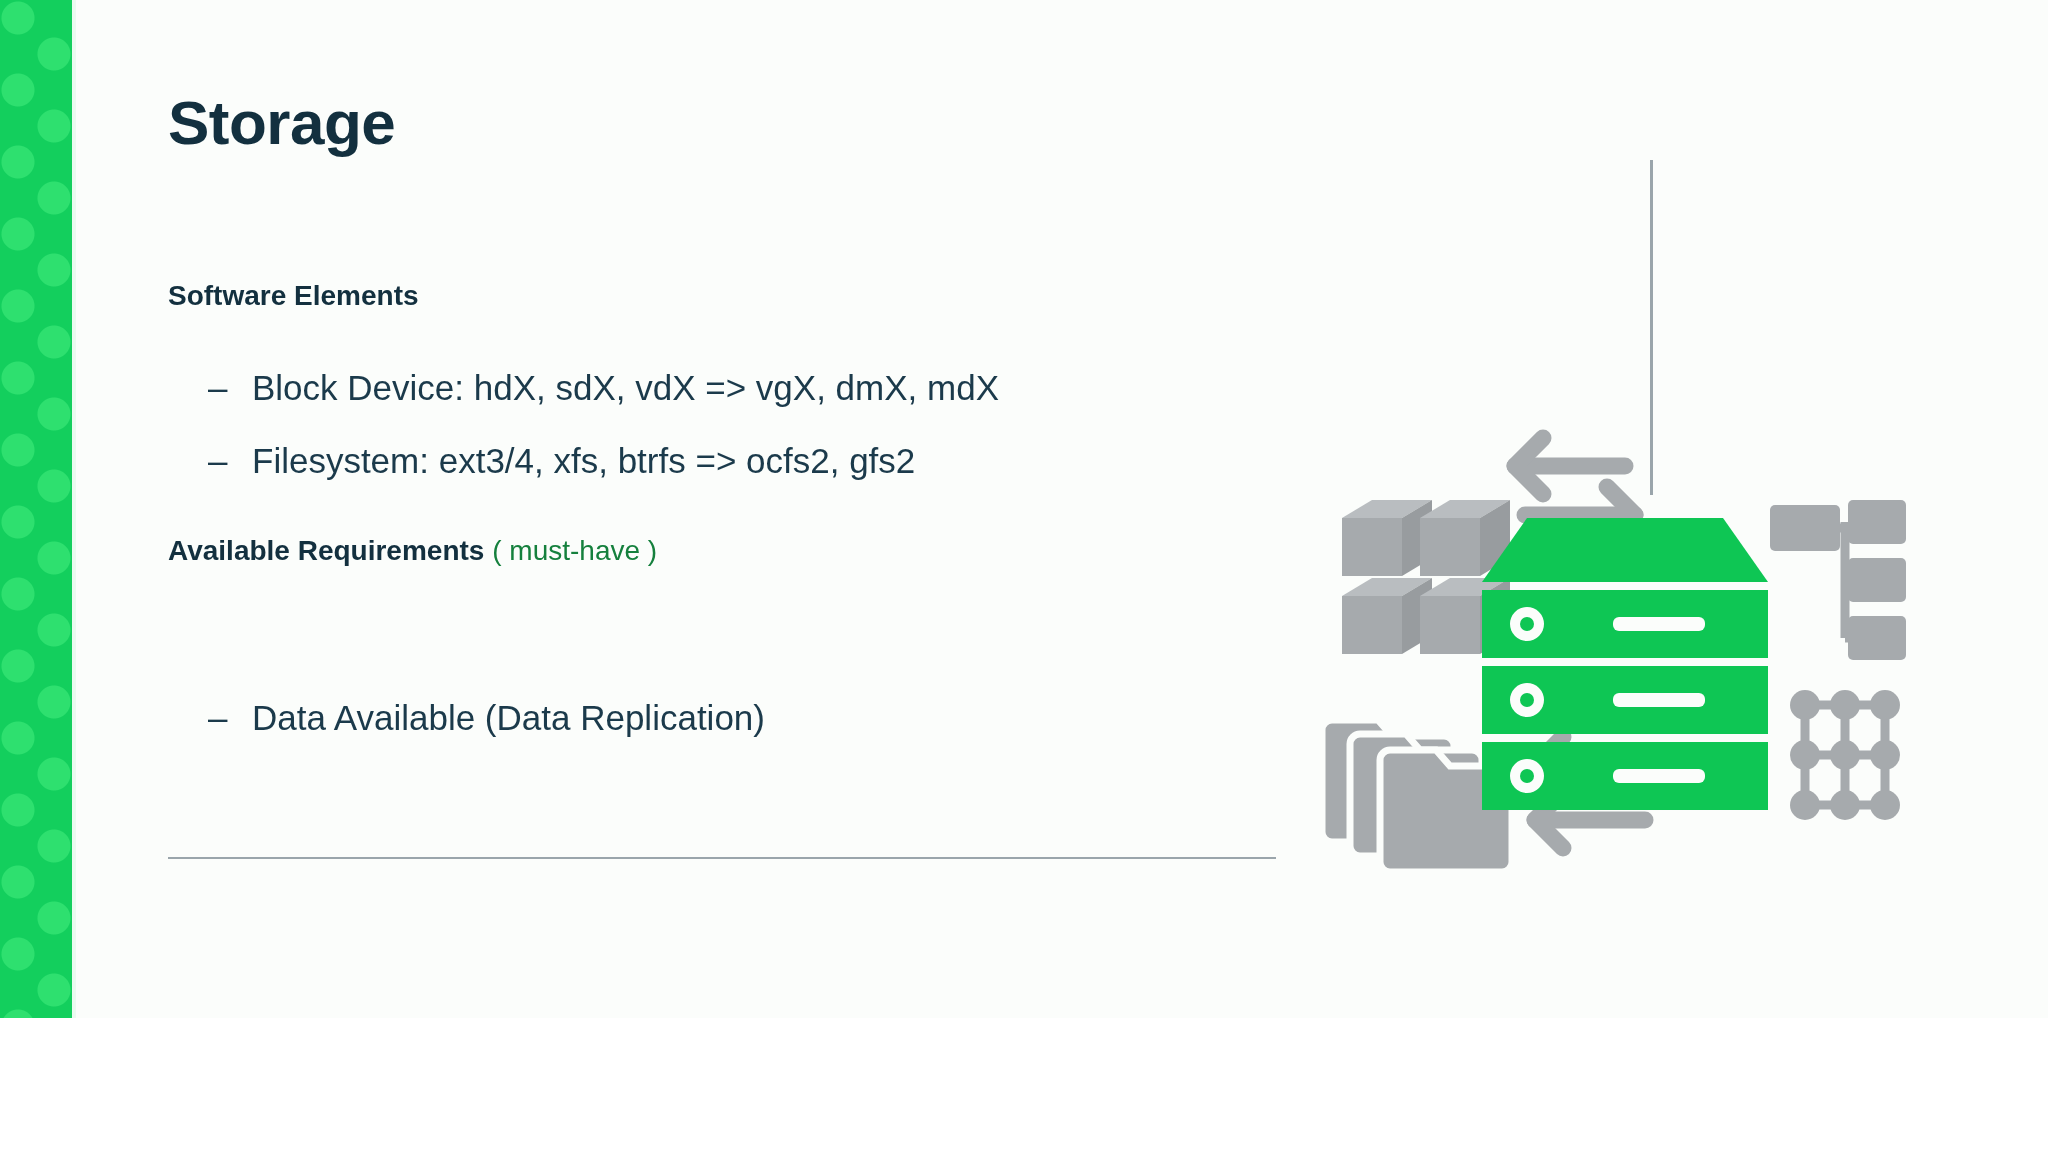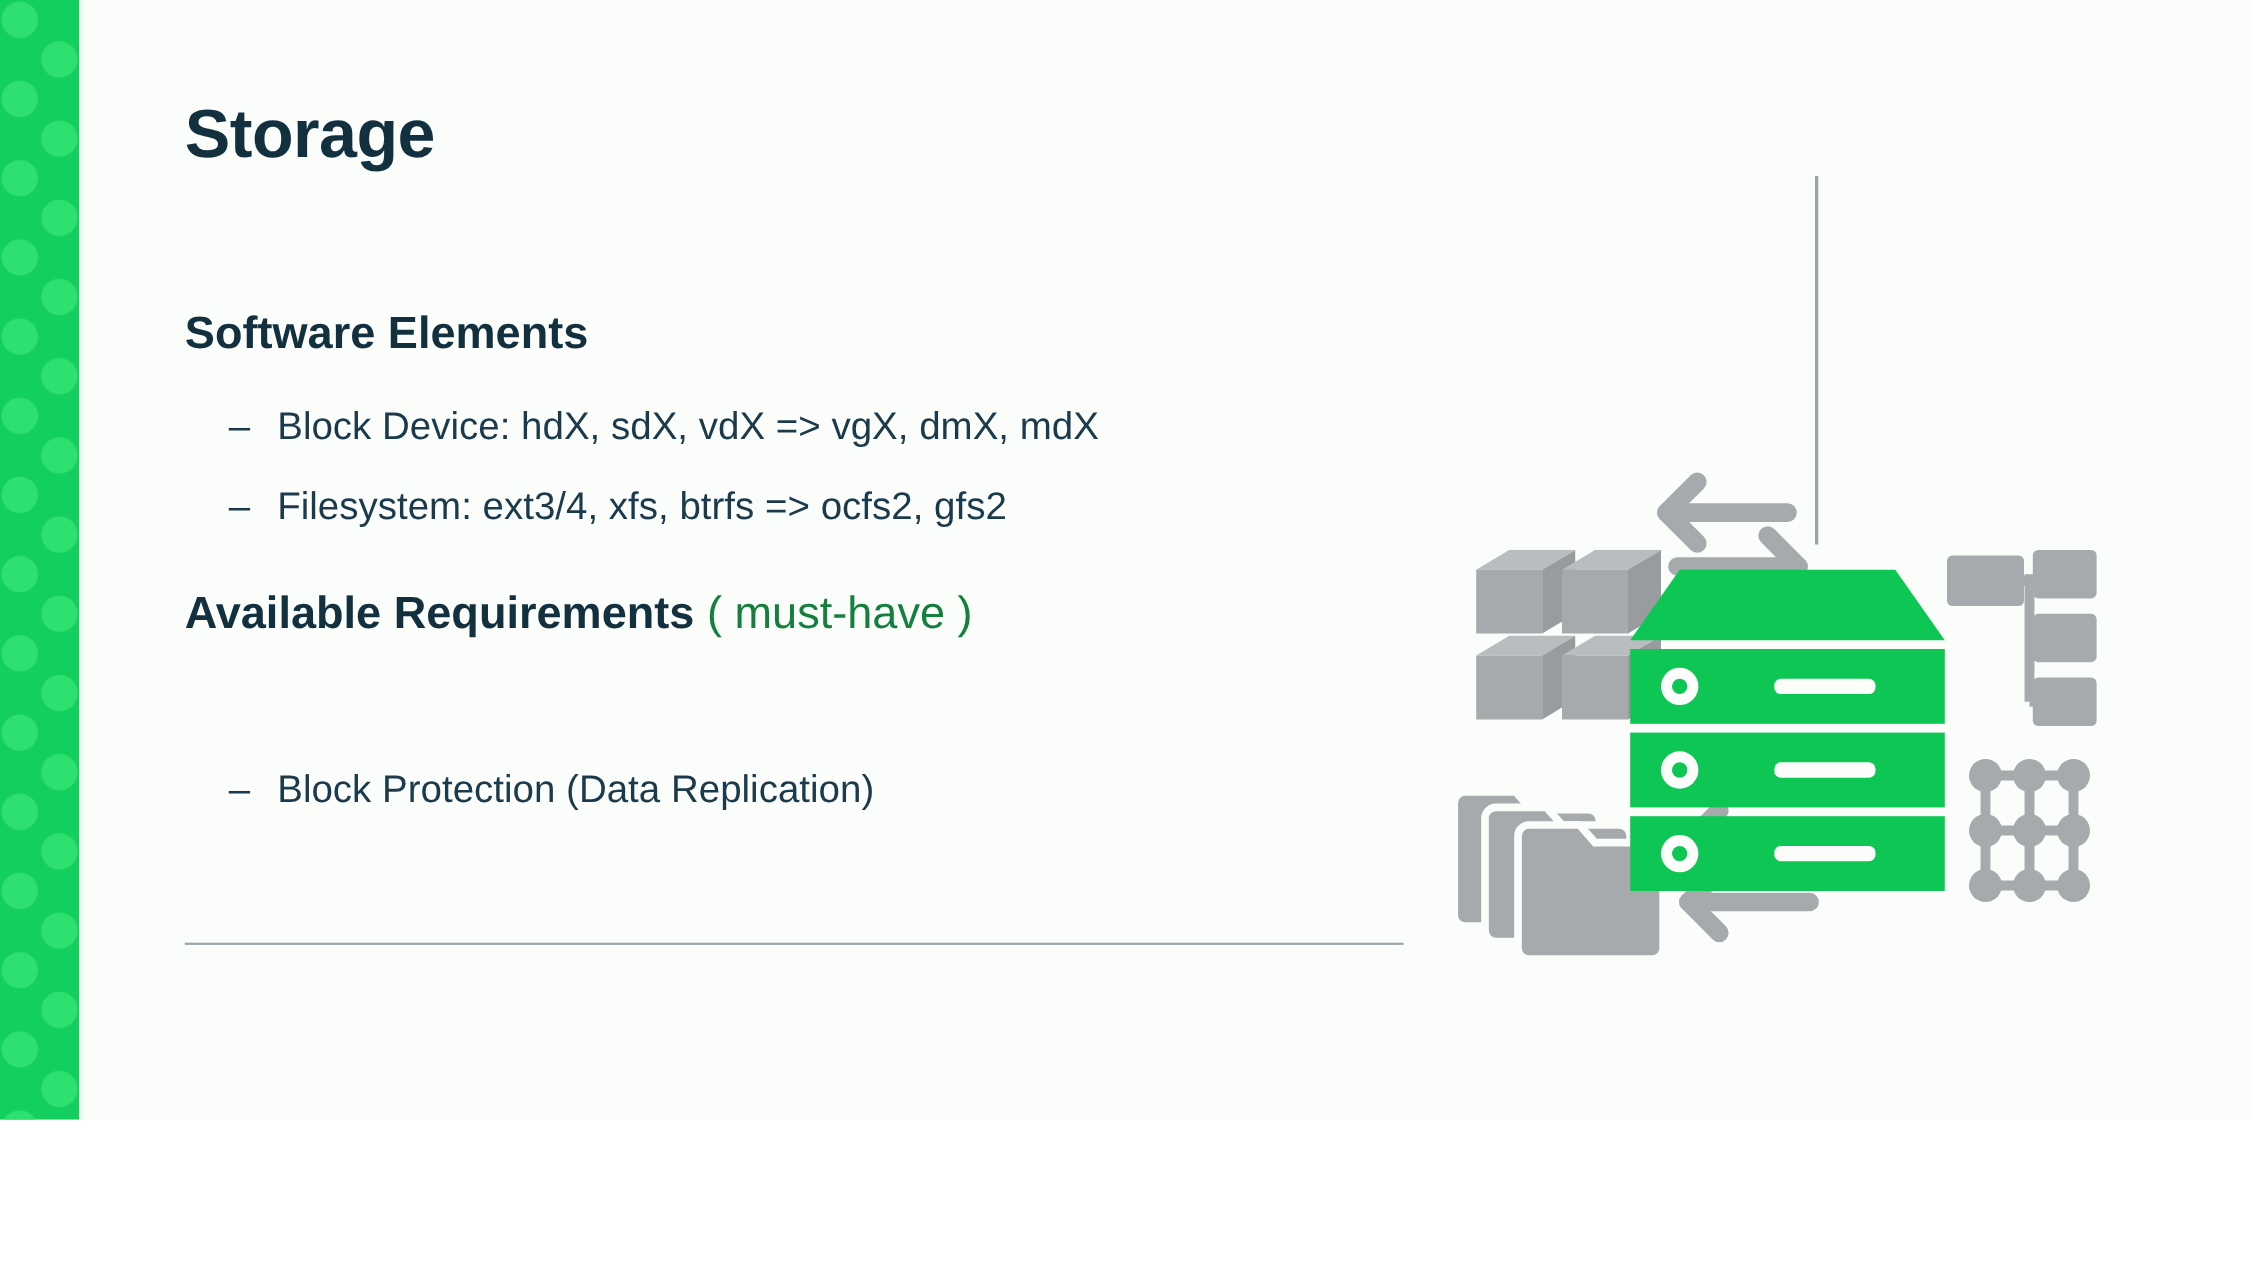--- a/index.html
+++ b/index.html
@@ -54,21 +54,21 @@
     top: 92px;
     font-size: 62px;
     font-weight: bold;
     color: #13303f;
     letter-spacing: -0.5px;
     line-height: 1;
   }
   .section-head {
     position: absolute;
     left: 0;
-    font-size: 41px;
+    font-size: 28px;
     font-weight: bold;
     color: #13303f;
     line-height: 1;
     white-space: nowrap;
   }
   .section-head .light {
     font-weight: normal;
     color: #15803d;
   }
   #sw-head  { top: 282px; }
@@ -156,21 +156,21 @@
     </div>
     <div class="bullet" id="b2">
       <span class="dash">–</span><span>Filesystem: ext3/4, xfs, btrfs =&gt; ocfs2, gfs2</span>
     </div>
 
     <div class="section-head" id="ent-head">
       <span>Available Requirements</span><span class="light"> ( must-have )</span>
     </div>
 
     <div class="bullet" id="b4">
-      <span class="dash">–</span><span>Block Protection (Data Replication)</span>
+      <span class="dash">–</span><span>Data Available (Data Replication)</span>
     </div>
 
     <div class="divider"></div>
   </div>
 
   <div class="art">
 
     <div class="v-rule"></div>
 
     <svg width="680" height="960" viewBox="0 0 680 960">

